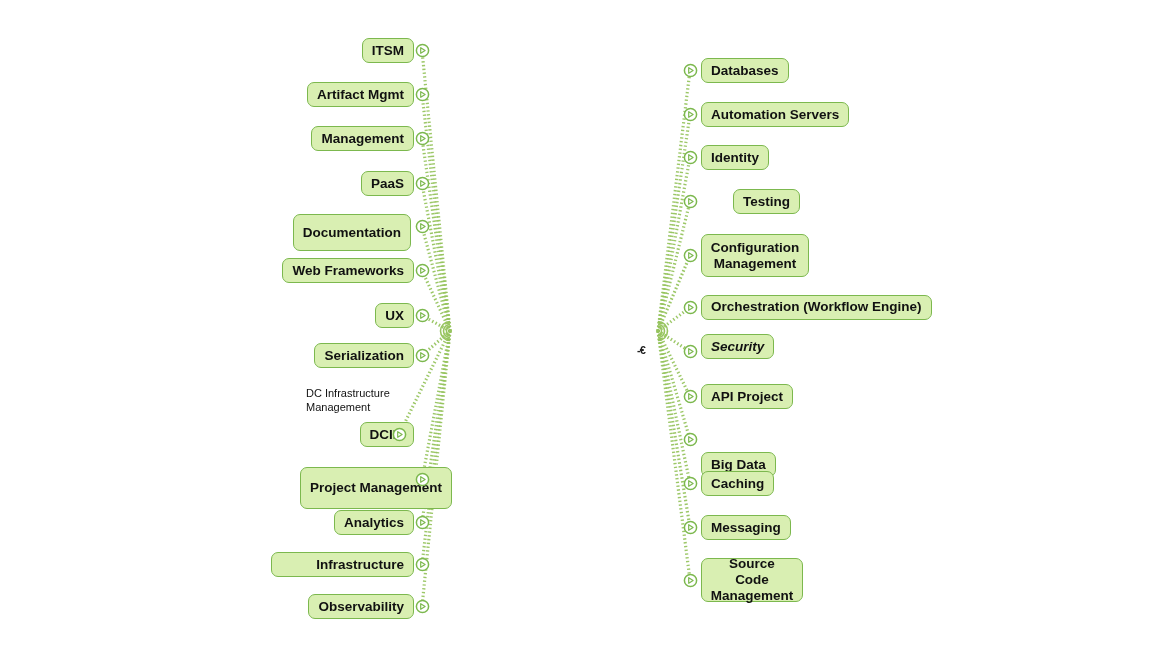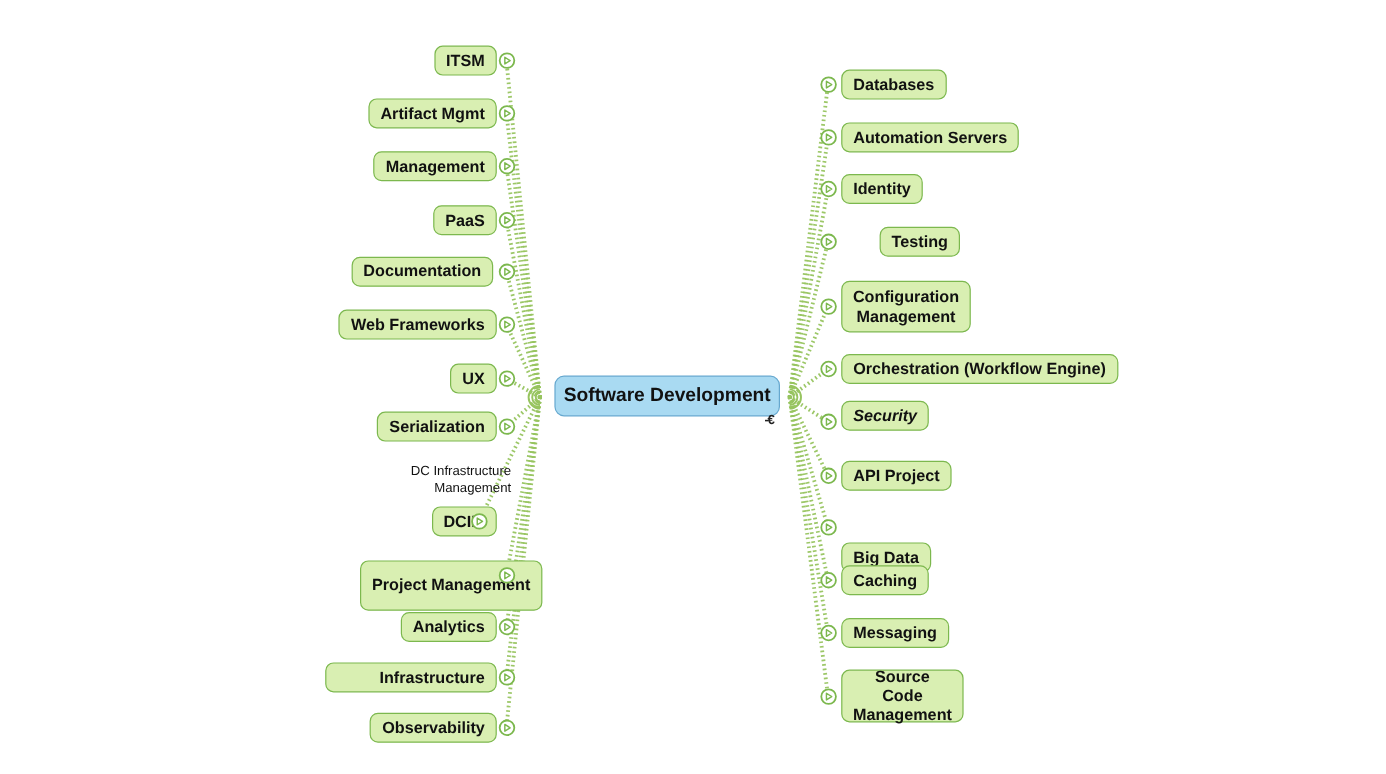--- a/index.html
+++ b/index.html
@@ -23,21 +23,21 @@
   .central{
     position:absolute;z-index:2;box-sizing:border-box;
     background:var(--central-fill);border:1.6px solid var(--central-border);
     border-radius:8px;color:var(--text);
     font-size:16px;font-weight:bold;
     display:flex;align-items:center;justify-content:center;
   }
   .expand{position:absolute;z-index:3;width:15px;height:15px;line-height:0;}
   .annotation{
     position:absolute;z-index:2;color:var(--text);
-    font-size:11px;font-weight:normal;line-height:1.3;text-align:right;
+    font-size:11px;font-weight:normal;line-height:1.3;text-align:left;
   }
   .collapse{
     position:absolute;z-index:3;color:#222;font-size:11px;font-weight:bold;
     letter-spacing:-1px;line-height:1;
   }
 </style>
 </head>
 <body>
 
 <div class="canvas">
@@ -70,23 +70,20 @@
       <path d="M 450 327.5 A 3.5 3.5 0 0 0 450 334.5" class="hub-arc"></path>
       <path d="M 450 324.5 A 6.5 6.5 0 0 0 450 337.5" class="hub-arc"></path>
       <path d="M 450 321.5 A 9.5 9.5 0 0 0 450 340.5" class="hub-arc"></path>
       <circle cx="450" cy="331" r="1.4" class="hub-dot"></circle>
       <path d="M 658 327.5 A 3.5 3.5 0 0 1 658 334.5" class="hub-arc"></path>
       <path d="M 658 324.5 A 6.5 6.5 0 0 1 658 337.5" class="hub-arc"></path>
       <path d="M 658 321.5 A 9.5 9.5 0 0 1 658 340.5" class="hub-arc"></path>
       <circle cx="658" cy="331" r="1.4" class="hub-dot"></circle>
     </svg>
 
-  <div class="central" id="central-node" style="left:462px;top:313px;width:188px;height:34px;">
-    <span>Software Development</span>
-  </div>
 
   <span class="collapse" style="left:637px;top:345px;">-€</span>
 
   <div id="nodes">
       <div class="branch-node" style="top: 38px; height: 25px; right: 741px;">
         <span>ITSM</span>
       </div>
       <span class="expand" style="left: 414.5px; top: 43px;"><svg width="15" height="15" viewBox="0 0 15 15">
           <circle cx="7.5" cy="7.5" r="6.1" fill="#fff" stroke="#7cb84e" stroke-width="1.5"></circle>
           <path d="M5.7 4.7 L10.1 7.5 L5.7 10.3 Z" fill="none" stroke="#7cb84e" stroke-width="1.2" stroke-linejoin="round"></path>
@@ -105,21 +102,21 @@
           <circle cx="7.5" cy="7.5" r="6.1" fill="#fff" stroke="#7cb84e" stroke-width="1.5"></circle>
           <path d="M5.7 4.7 L10.1 7.5 L5.7 10.3 Z" fill="none" stroke="#7cb84e" stroke-width="1.2" stroke-linejoin="round"></path>
         </svg></span>
       <div class="branch-node" style="top: 171px; height: 25px; right: 741px;">
         <span>PaaS</span>
       </div>
       <span class="expand" style="left: 414.5px; top: 176px;"><svg width="15" height="15" viewBox="0 0 15 15">
           <circle cx="7.5" cy="7.5" r="6.1" fill="#fff" stroke="#7cb84e" stroke-width="1.5"></circle>
           <path d="M5.7 4.7 L10.1 7.5 L5.7 10.3 Z" fill="none" stroke="#7cb84e" stroke-width="1.2" stroke-linejoin="round"></path>
         </svg></span>
-      <div class="branch-node" style="top: 214px; height: 25px; right: 744px; align-items: flex-end;">
+      <div class="branch-node" style="top: 214px; height: 37px; right: 744px;">
         <span>Documentation</span>
       </div>
       <span class="expand" style="left: 414.5px; top: 219px;"><svg width="15" height="15" viewBox="0 0 15 15">
           <circle cx="7.5" cy="7.5" r="6.1" fill="#fff" stroke="#7cb84e" stroke-width="1.5"></circle>
           <path d="M5.7 4.7 L10.1 7.5 L5.7 10.3 Z" fill="none" stroke="#7cb84e" stroke-width="1.2" stroke-linejoin="round"></path>
         </svg></span>
       <div class="branch-node" style="top: 258px; height: 25px; right: 741px;">
         <span>Web Frameworks</span>
       </div>
       <span class="expand" style="left: 414.5px; top: 263px;"><svg width="15" height="15" viewBox="0 0 15 15">
@@ -204,21 +201,21 @@
           <circle cx="7.5" cy="7.5" r="6.1" fill="#fff" stroke="#7cb84e" stroke-width="1.5"></circle>
           <path d="M5.7 4.7 L10.1 7.5 L5.7 10.3 Z" fill="none" stroke="#7cb84e" stroke-width="1.2" stroke-linejoin="round"></path>
         </svg></span>
       <div class="branch-node wrap" style="top: 234px; height: 43px; width: 108px; left: 701px;">
         <span>Configuration Management</span>
       </div>
       <span class="expand" style="left: 682.5px; top: 248px;"><svg width="15" height="15" viewBox="0 0 15 15">
           <circle cx="7.5" cy="7.5" r="6.1" fill="#fff" stroke="#7cb84e" stroke-width="1.5"></circle>
           <path d="M5.7 4.7 L10.1 7.5 L5.7 10.3 Z" fill="none" stroke="#7cb84e" stroke-width="1.2" stroke-linejoin="round"></path>
         </svg></span>
-      <div class="branch-node" style="top: 295px; height: 25px; left: 701px;">
+      <div class="branch-node" style="top: 295px; height: 25px; left: 701px; align-items: flex-end;">
         <span>Orchestration (Workflow Engine)</span>
       </div>
       <span class="expand" style="left: 682.5px; top: 300px;"><svg width="15" height="15" viewBox="0 0 15 15">
           <circle cx="7.5" cy="7.5" r="6.1" fill="#fff" stroke="#7cb84e" stroke-width="1.5"></circle>
           <path d="M5.7 4.7 L10.1 7.5 L5.7 10.3 Z" fill="none" stroke="#7cb84e" stroke-width="1.2" stroke-linejoin="round"></path>
         </svg></span>
       <div class="branch-node" style="top: 334px; height: 25px; left: 701px; font-style: italic;">
         <span>Security</span>
       </div>
       <span class="expand" style="left: 682.5px; top: 344px;"><svg width="15" height="15" viewBox="0 0 15 15">

